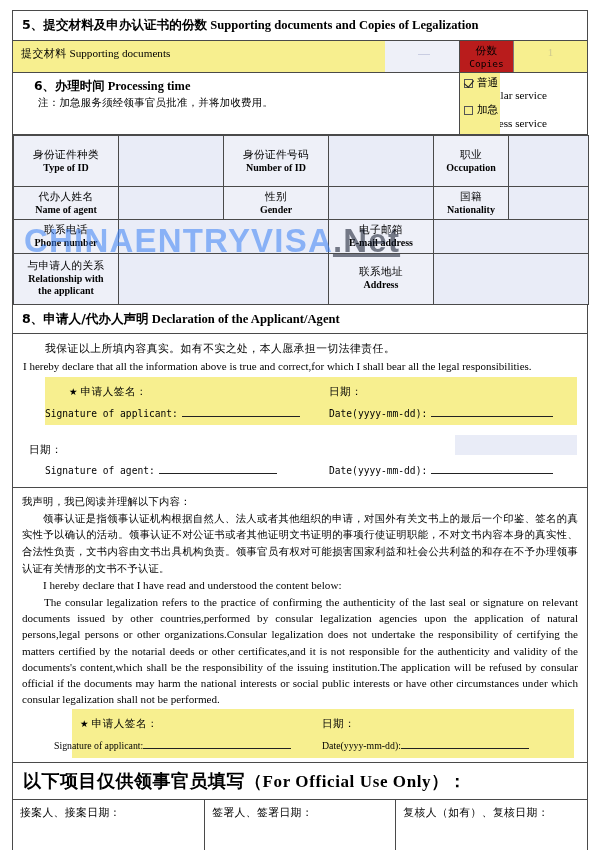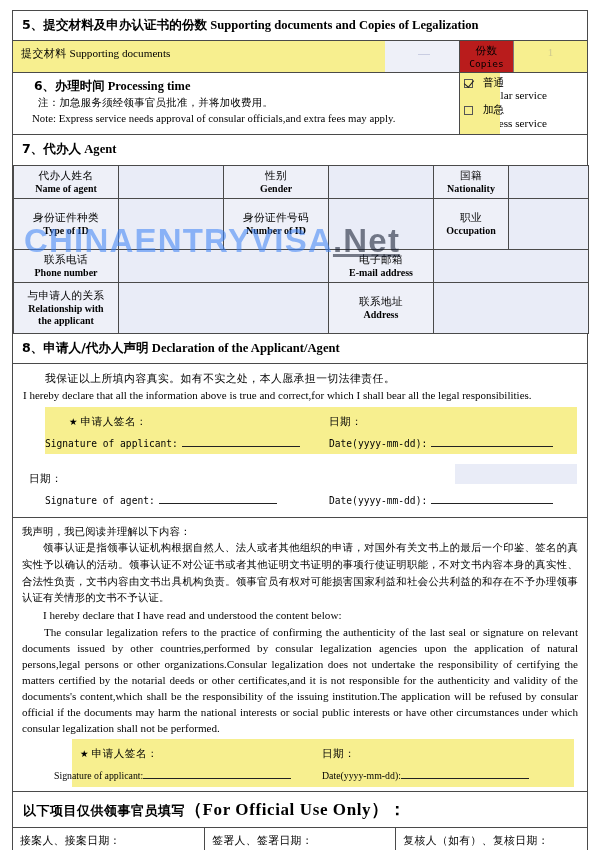--- a/index.html
+++ b/index.html
@@ -155,21 +155,21 @@
   .sec6 .right {
     flex: 0 0 128px;
     border-left: 1.1px solid #4a4a4a;
     padding: 3px 3px 3px 4px;
     box-sizing: border-box;
     position: relative;
   }
   .chkline {
     display: flex;
     align-items: flex-start;
-    gap: 10px;
+    gap: 4px;
     position: relative;
     z-index: 1;
     text-align: center;
   }
   .chk-hl {
     position: absolute;
     left: 0; top: 0;
     width: 40px; height: 100%;
     background: #f7ef8f;
     z-index: 0;
@@ -345,21 +345,21 @@
   .ul.w3 { width: 148px; }
   .ul.w4 { width: 128px; }
 
   
   .official {
     padding: 6px 8px 6px 10px;
     border-bottom: 1.2px solid #4a4a4a;
   }
   .official .cn {
     font-family: Liberation Mono, monospace;
-    font-size: 13px;
+    font-size: 18px;
     font-weight: 700;
     letter-spacing: .5px;
   }
   .official .en {
     font-size: 17px;
     font-weight: 700;
     letter-spacing: .6px;
   }
 
   .offtbl {
@@ -410,83 +410,78 @@
       <div class="copies-val">1</div>
     </div>
 
     <div class="sec6">
       <div class="left">
         <div class="t1">
           <span class="cn">6、办理时间</span>
           <span>Processing time</span>
         </div>
         <div class="note-cn">注：加急服务须经领事官员批准，并将加收费用。</div>
-        <div class="note-en">Note: Express service needs approval of consular officials,and extra fees may apply.</div>
       </div>
       <div class="right">
         <div class="chk-hl"></div>
         <div class="chkline">
           <span class="box checked"></span>
           <span class="chk-cn">普通</span>
         </div>
         <div class="chk-en">Regular service</div>
         <div class="chkline">
           <span class="box"></span>
           <span class="chk-cn">加急</span>
         </div>
         <div class="chk-en">Express service</div>
       </div>
     </div>
 
-    <div class="sec-head nb" style="padding-bottom:7px">
-      <span class="cn">7、代办人</span>
-      <span class="en">Agent</span>
-    </div>
 
     <table class="agent-tbl">
       <colgroup>
         <col style="width:105px">
           <col style="width:105px">
         <col style="width:105px">
           <col style="width:105px">
         <col style="width:75px">
           <col style="width:80px">
       </colgroup>
       <tbody>
       <tr>
-        <td class="lab">
-          <div class="cell-cn">代办人姓名</div>
-          <div class="cell-en">Name of agent</div>
+        <td class="lab tall">
+          <div class="cell-cn">身份证件种类</div>
+          <div class="cell-en">Type of ID</div>
         </td>
         <td class="fill"></td>
         <td class="lab">
-          <div class="cell-cn">性别</div>
-          <div class="cell-en">Gender</div>
+          <div class="cell-cn">身份证件号码</div>
+          <div class="cell-en">Number of ID</div>
         </td>
         <td class="fill"></td>
         <td class="lab">
-          <div class="cell-cn">国籍</div>
-          <div class="cell-en">Nationality</div>
+          <div class="cell-cn">职业</div>
+          <div class="cell-en">Occupation</div>
         </td>
         <td class="fill"></td>
       </tr>
       <tr>
-        <td class="lab tall">
-          <div class="cell-cn">身份证件种类</div>
-          <div class="cell-en">Type of ID</div>
+        <td class="lab">
+          <div class="cell-cn">代办人姓名</div>
+          <div class="cell-en">Name of agent</div>
         </td>
         <td class="fill"></td>
         <td class="lab">
-          <div class="cell-cn">身份证件号码</div>
-          <div class="cell-en">Number of ID</div>
+          <div class="cell-cn">性别</div>
+          <div class="cell-en">Gender</div>
         </td>
         <td class="fill"></td>
         <td class="lab">
-          <div class="cell-cn">职业</div>
-          <div class="cell-en">Occupation</div>
+          <div class="cell-cn">国籍</div>
+          <div class="cell-en">Nationality</div>
         </td>
         <td class="fill"></td>
       </tr>
       <tr>
         <td class="lab">
           <div class="cell-cn">联系电话</div>
           <div class="cell-en">Phone number</div>
         </td>
         <td class="fill" colspan="2"></td>
         <td class="lab">

